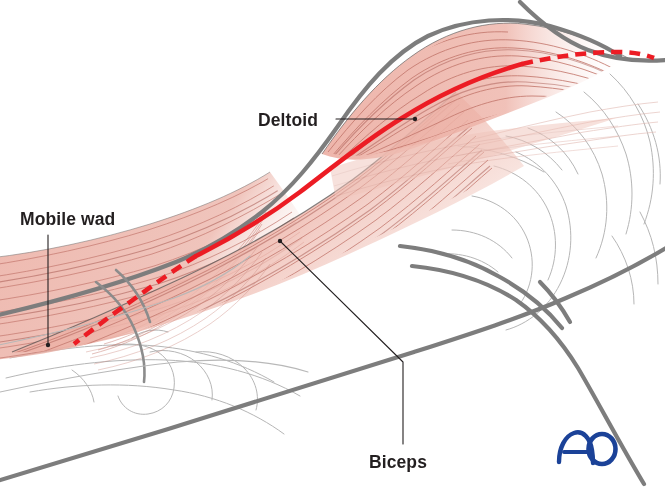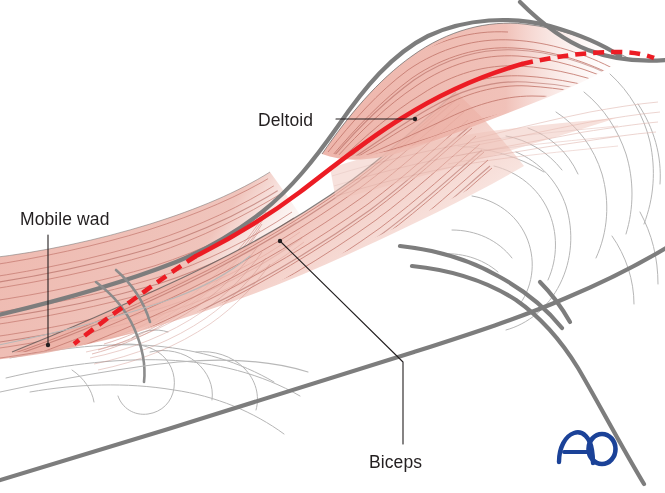--- a/index.html
+++ b/index.html
@@ -10,20 +10,21 @@
   }
   body {
     font-family: "Liberation Sans", sans-serif;
   }
   #figure-root {
     position: relative;
     width: 665px;
     height: 493px;
     background: #ffffff;
     overflow: hidden;
+    font-weight: bold;
   }
   #figure-svg {
     position: absolute;
     top: 0;
     left: 0;
     width: 665px;
     height: 493px;
     display: block;
   }
   .label-text {

